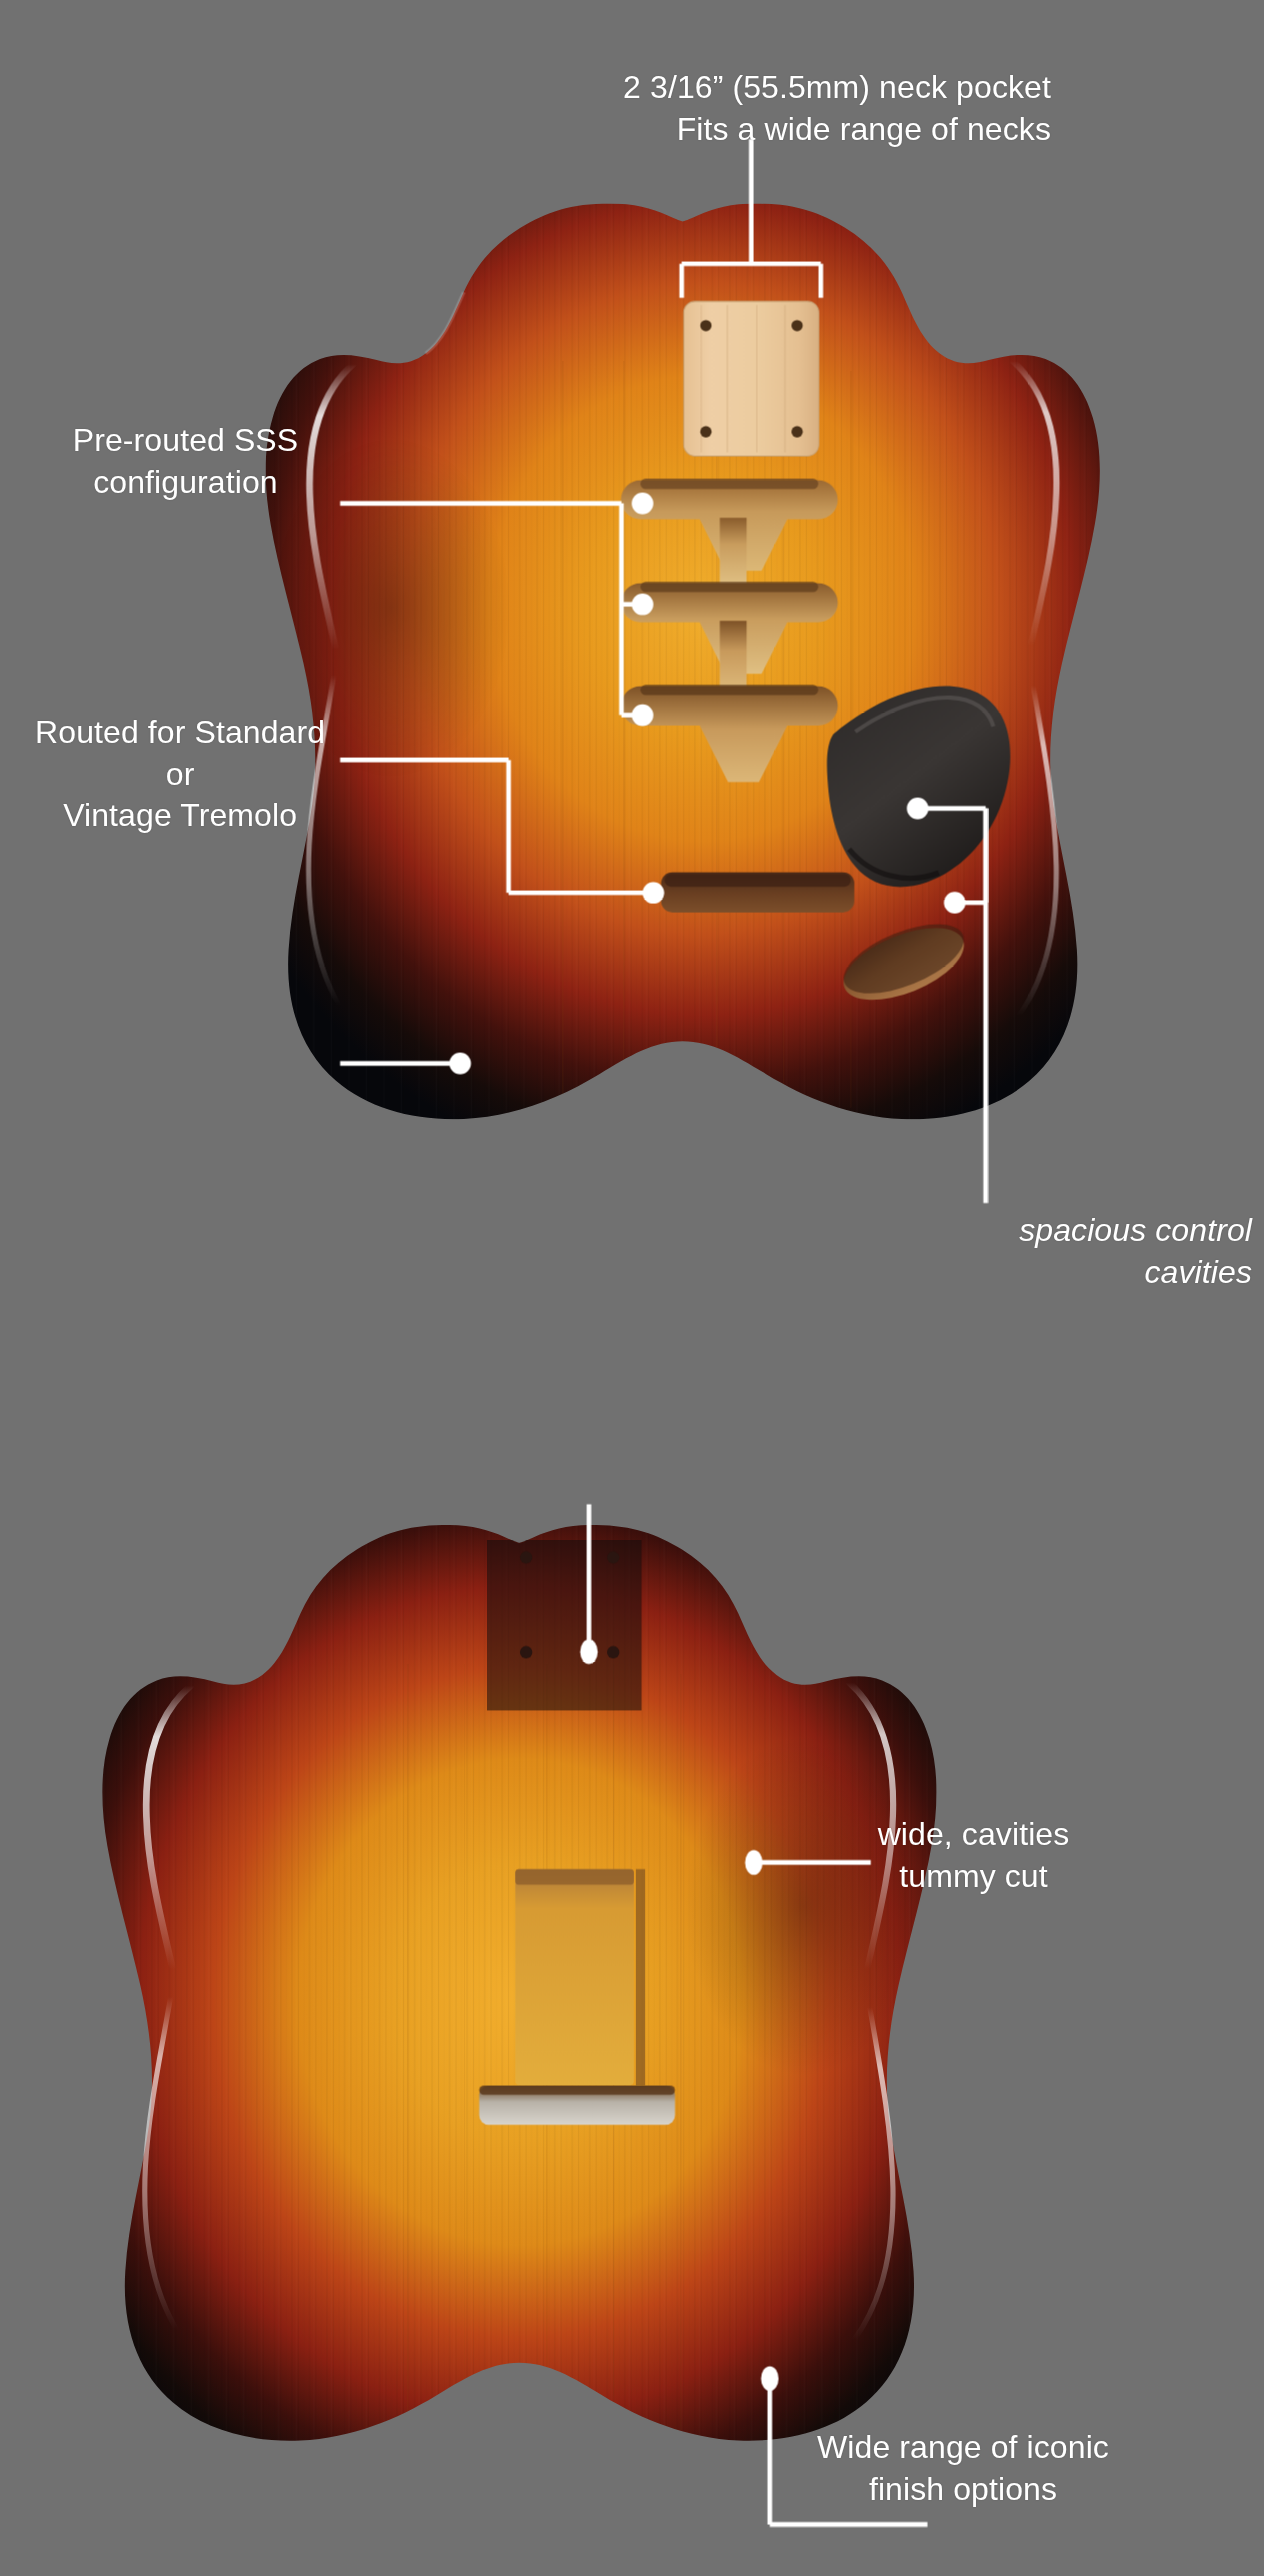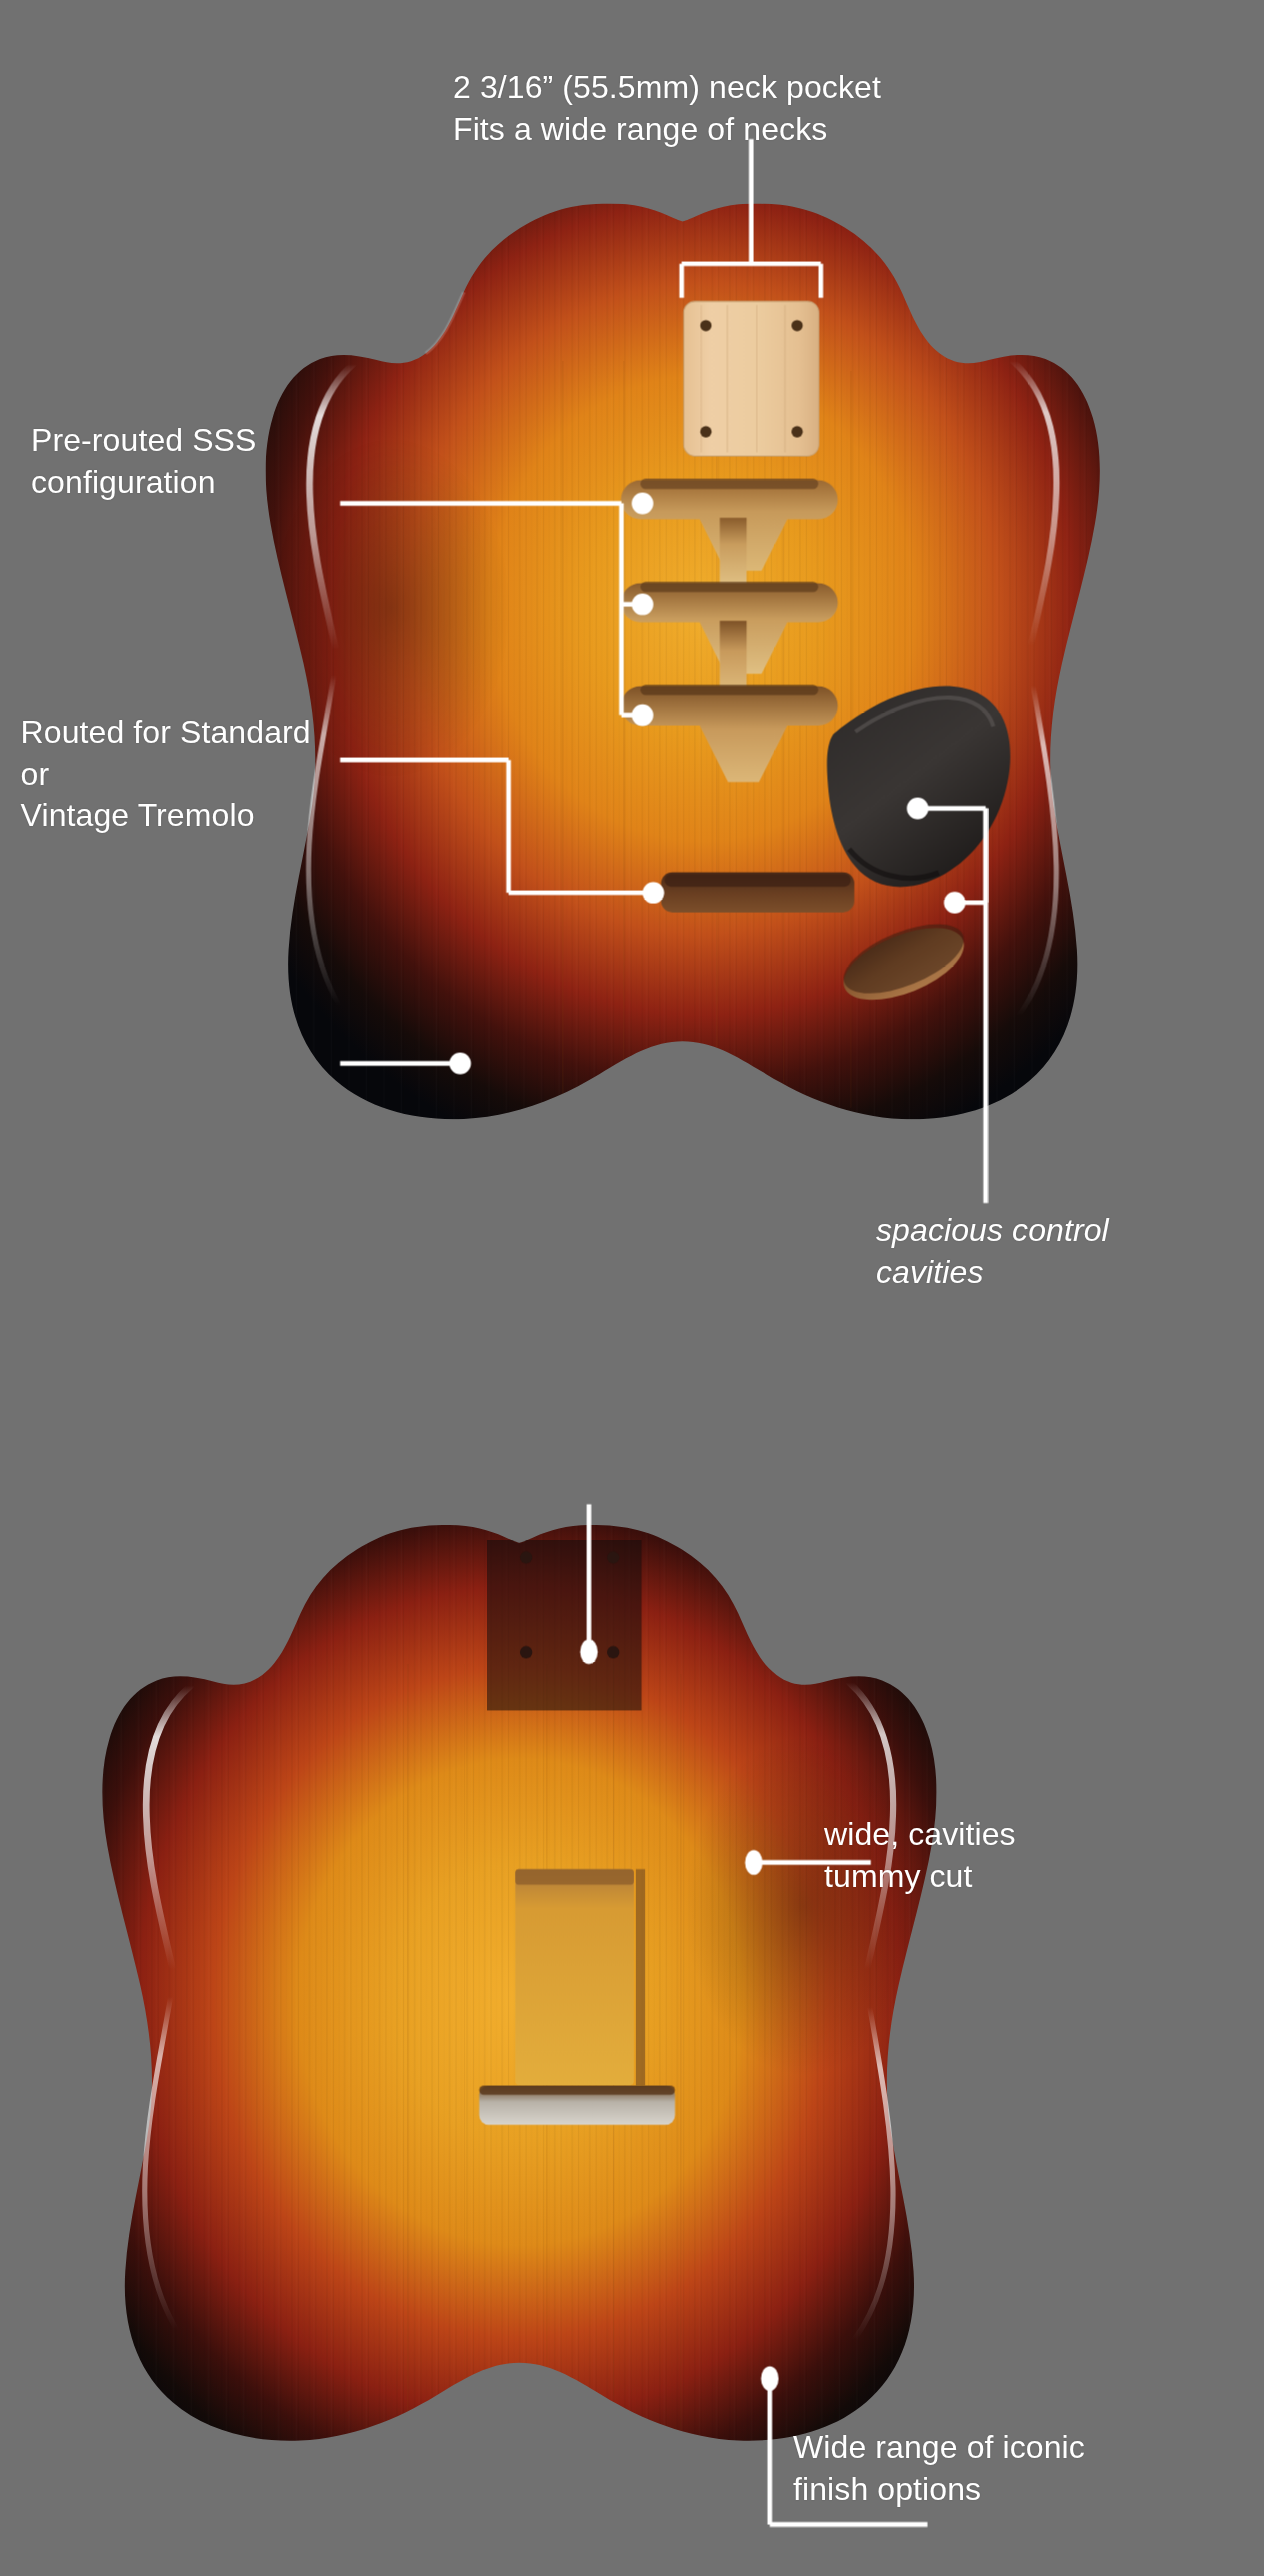--- a/index.html
+++ b/index.html
@@ -14,22 +14,22 @@
   svg.scene{position:absolute;top:0;left:0;width:1265px;height:2679px;display:block;}
   .callout{
     position:absolute;
     color:#ffffff;
     font-size:32px;
     line-height:1.30;
     white-space:pre-line;
     letter-spacing:0.1px;
     text-shadow:0 0 2.1px rgba(0,0,0,0.18);
   }
-  .ta-r{text-align:left;}
-  .ta-c{text-align:left;}
+  .ta-r{text-align:center;}
+  .ta-c{text-align:right;}
 </style>
 </head>
 <body>
 
 <div id="root">
 
   <svg class="scene" viewBox="0 0 2455 5200" xmlns="http://www.w3.org/2000/svg">
     <defs>
 
       <radialGradient id="burstFront" cx="52%" cy="44%" r="62%">

